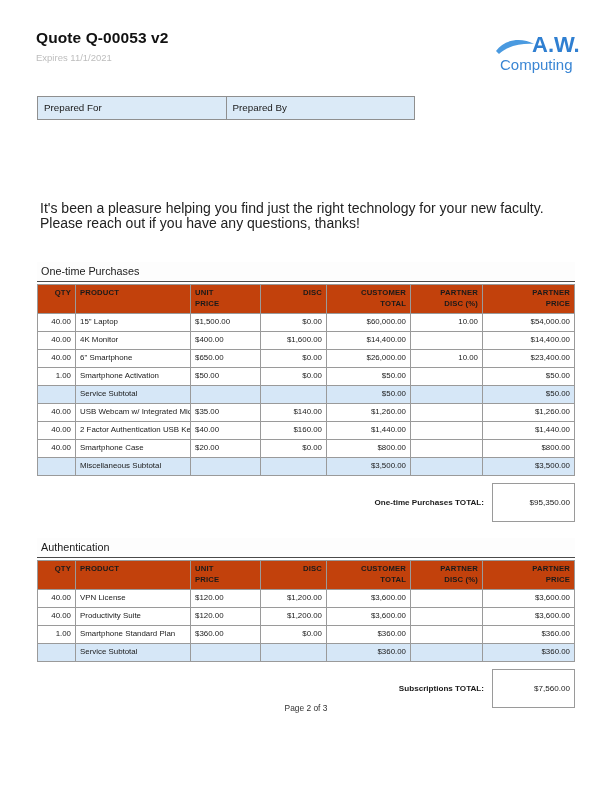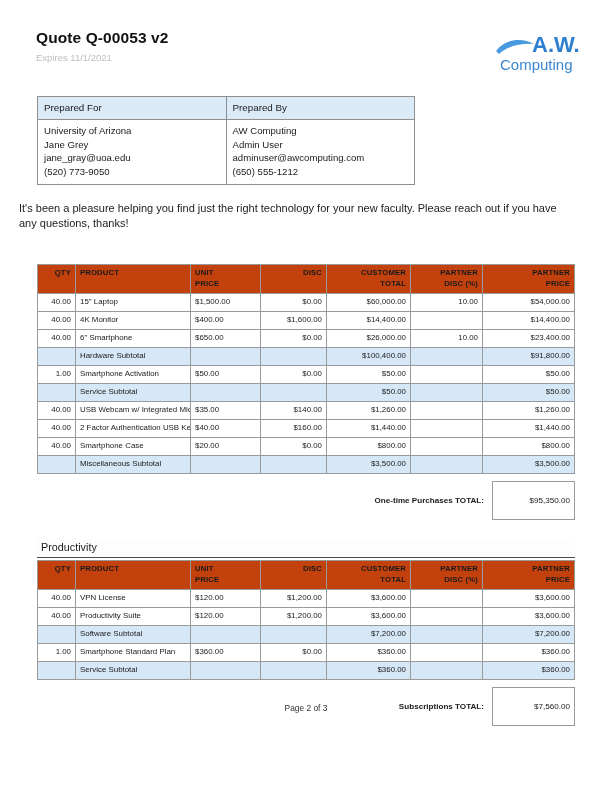--- a/index.html
+++ b/index.html
@@ -78,24 +78,24 @@
     height: 14px;
     font-size: 9.8px;
     color: #1a1a1a;
   }
   .prepared td { background: #ffffff; height: 56px; }
   .prepared .line { display: block; white-space: pre; }
 
   
   .message {
     position: absolute;
-    left: 19px;
+    left: 40px;
     top: 201px;
     width: 545px;
-    font-size: 11px;
+    font-size: 14px;
     line-height: 14.5px;
     color: #222222;
   }
 
   
   .section { position: absolute; left: 37px; width: 538px; }
   .section-title {
     font-size: 10.8px;
     color: #1a1a1a;
     padding: 2px 2px 3px 4px;
@@ -197,41 +197,28 @@
       <text x="8" y="40" font-family="Liberation Sans, sans-serif" font-size="15" fill="#3a86d4">Computing</text>
     </svg>
   </div>
 
   <table class="prepared">
     <tbody>
         <tr>
       <th>Prepared For</th>
       <th>Prepared By</th>
     </tr>
-    <tr>
-      <td>
-            <span class="line">University of Arizona
-Jane Grey
-jane_gray@uoa.edu
-(520) 773-9050</span>
-          </td>
-      <td>
-            <span class="line">AW Computing
-Admin User
-adminuser@awcomputing.com
-(650) 555-1212</span>
-          </td>
-    </tr>
   </tbody>
     </table>
 
   <div class="message">It's been a pleasure helping you find just the right technology for your new faculty. Please reach out if you have any questions, thanks!</div>
 
   <div id="sections-root">
       <div class="section" style="top: 262px;">
+        <div class="section-title">One-time Purchases</div>
         <table class="items">
           <thead>
             <tr>
               <th class="c-qty">
                 <span class="hl">QTY</span>
               </th>
               <th class="c-prod">
                 <span class="hl">PRODUCT</span>
               </th>
               <th class="c-unit">
@@ -275,29 +262,20 @@
               <td class="c-pprice">$14,400.00</td>
             </tr>
             <tr class="">
               <td class="c-qty">40.00</td>
               <td class="c-prod">6" Smartphone</td>
               <td class="c-unit">$650.00</td>
               <td class="c-disc">$0.00</td>
               <td class="c-cust">$26,000.00</td>
               <td class="c-pdisc">10.00</td>
               <td class="c-pprice">$23,400.00</td>
-            </tr>
-            <tr class="subtotal">
-              <td class="c-qty"></td>
-              <td class="c-prod">Hardware Subtotal</td>
-              <td class="c-unit"></td>
-              <td class="c-disc"></td>
-              <td class="c-cust">$100,400.00</td>
-              <td class="c-pdisc"></td>
-              <td class="c-pprice">$91,800.00</td>
             </tr>
             <tr class="">
               <td class="c-qty">1.00</td>
               <td class="c-prod">Smartphone Activation</td>
               <td class="c-unit">$50.00</td>
               <td class="c-disc">$0.00</td>
               <td class="c-cust">$50.00</td>
               <td class="c-pdisc"></td>
               <td class="c-pprice">$50.00</td>
             </tr>
@@ -347,21 +325,21 @@
               <td class="c-pprice">$3,500.00</td>
             </tr>
           </tbody>
         </table>
         <div class="totals-row">
           <div class="totals-label">One-time Purchases TOTAL:</div>
           <div class="totals-value">$95,350.00</div>
         </div>
       </div>
       <div class="section" style="top: 538px;">
-        <div class="section-title">Productivity</div>
+        <div class="section-title">Authentication</div>
         <table class="items">
           <thead>
             <tr>
               <th class="c-qty">
                 <span class="hl">QTY</span>
               </th>
               <th class="c-prod">
                 <span class="hl">PRODUCT</span>
               </th>
               <th class="c-unit">
@@ -396,29 +374,20 @@
               <td class="c-pprice">$3,600.00</td>
             </tr>
             <tr class="">
               <td class="c-qty">40.00</td>
               <td class="c-prod">Productivity Suite</td>
               <td class="c-unit">$120.00</td>
               <td class="c-disc">$1,200.00</td>
               <td class="c-cust">$3,600.00</td>
               <td class="c-pdisc"></td>
               <td class="c-pprice">$3,600.00</td>
-            </tr>
-            <tr class="subtotal">
-              <td class="c-qty"></td>
-              <td class="c-prod">Software Subtotal</td>
-              <td class="c-unit"></td>
-              <td class="c-disc"></td>
-              <td class="c-cust">$7,200.00</td>
-              <td class="c-pdisc"></td>
-              <td class="c-pprice">$7,200.00</td>
             </tr>
             <tr class="">
               <td class="c-qty">1.00</td>
               <td class="c-prod">Smartphone Standard Plan</td>
               <td class="c-unit">$360.00</td>
               <td class="c-disc">$0.00</td>
               <td class="c-cust">$360.00</td>
               <td class="c-pdisc"></td>
               <td class="c-pprice">$360.00</td>
             </tr>

